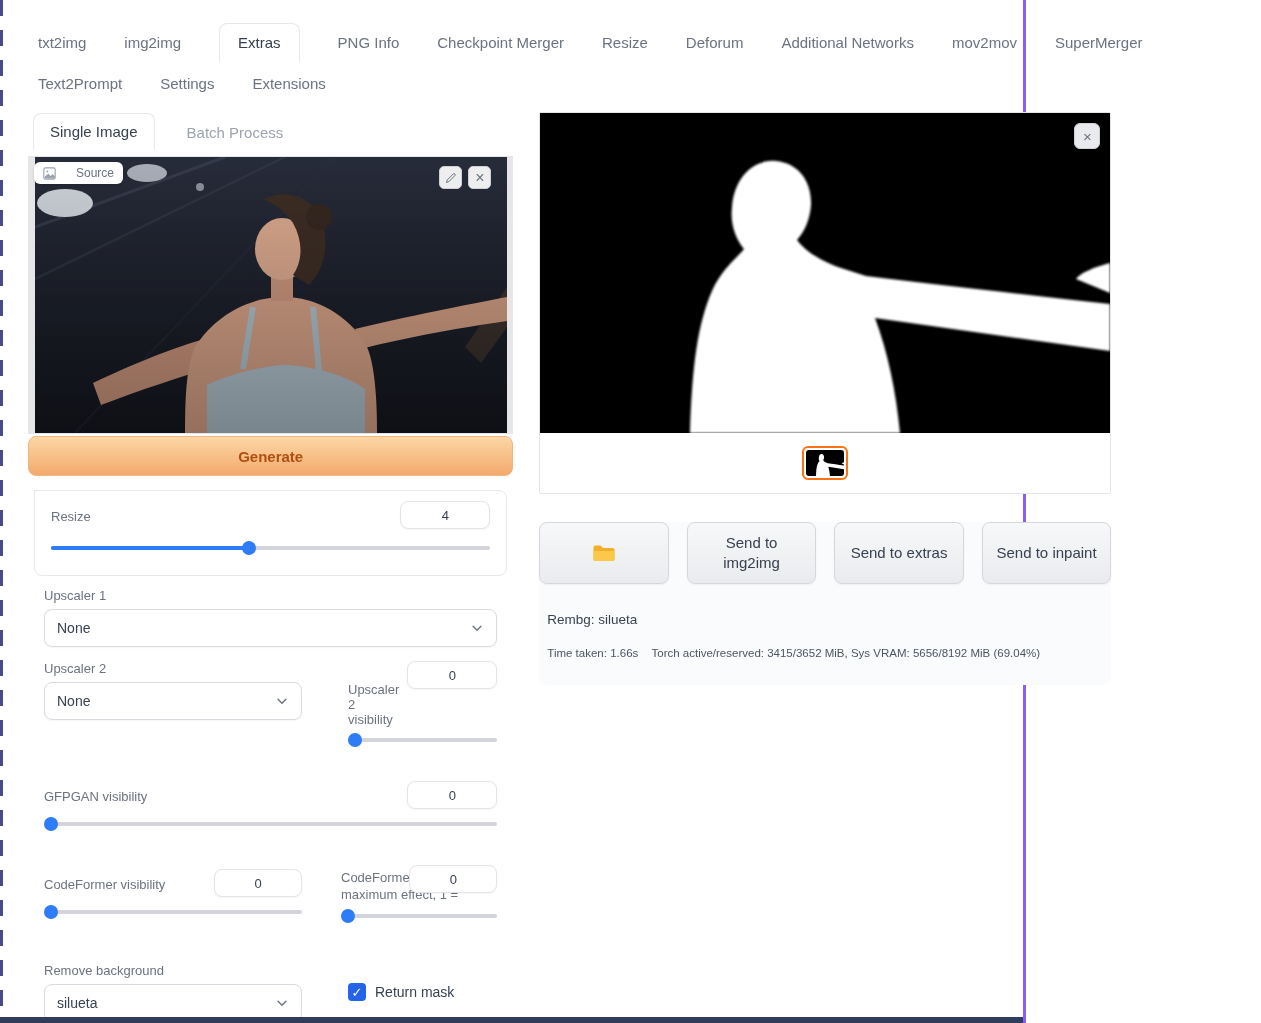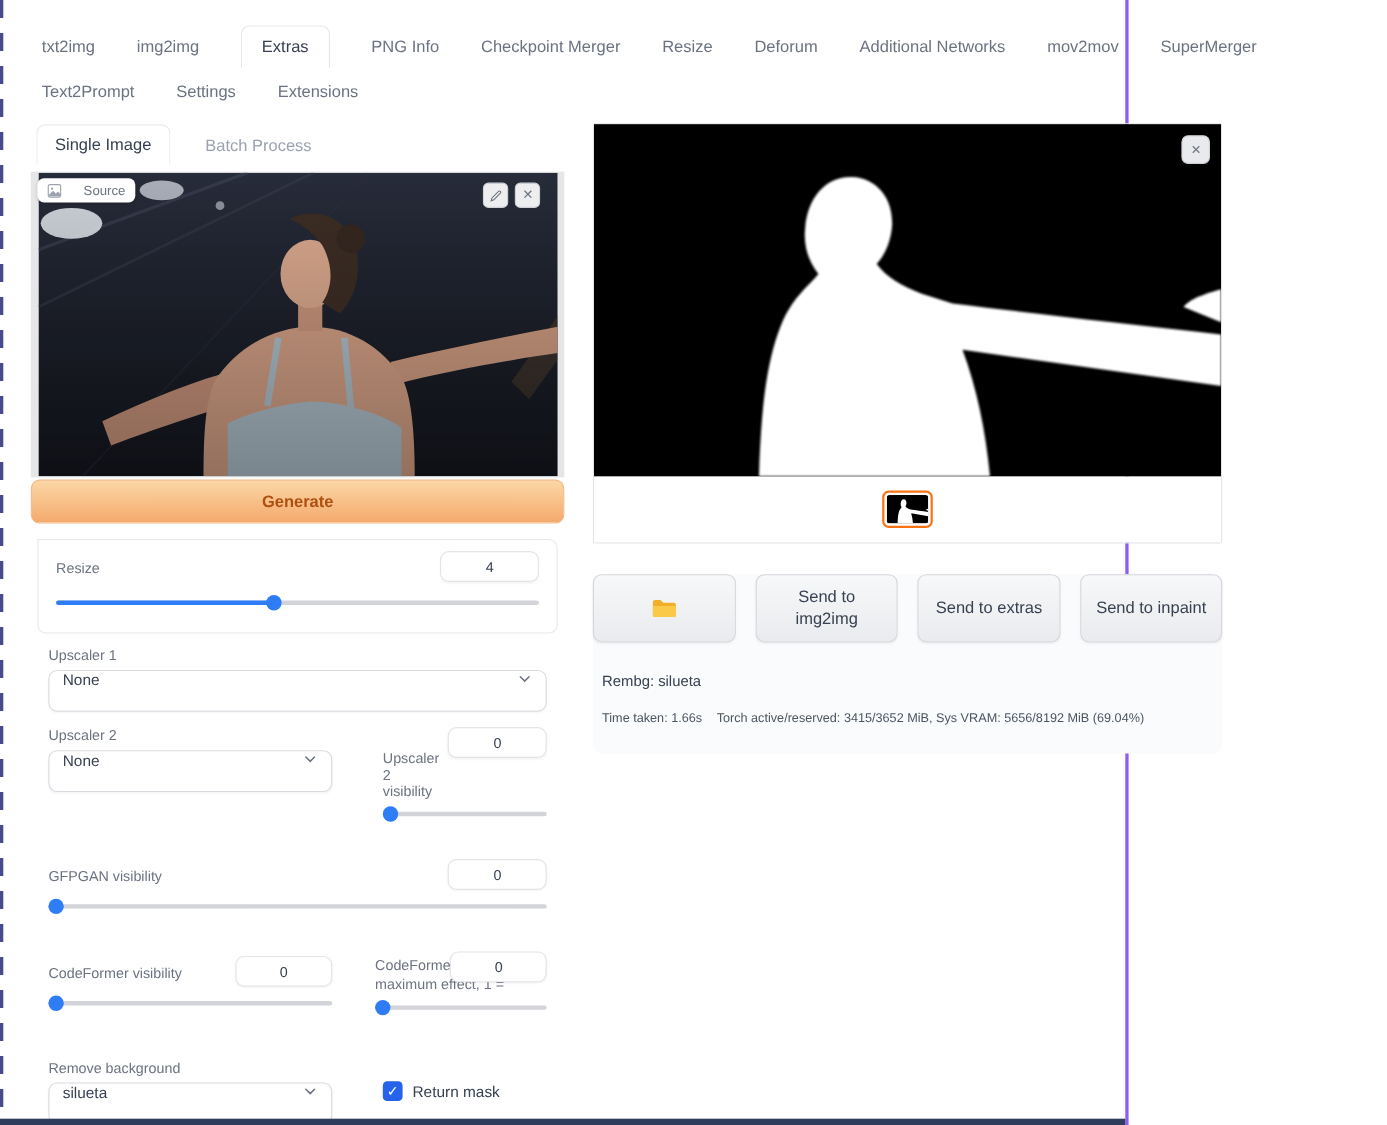--- a/index.html
+++ b/index.html
@@ -62,21 +62,21 @@
   .num.sm { width:88px; }
 
   
   .slider { position:relative; height:14px; margin-top:12px; cursor:pointer; }
   .slider .track { position:absolute; left:0; right:0; top:5px; height:4px; background:#d2d4d9; border-radius:3px; }
   .slider .fill { position:absolute; left:0; top:5px; height:4px; background:#2e7cf6; border-radius:3px; }
   .slider .handle { position:absolute; top:0; width:14px; height:14px; border-radius:50%; background:#2e7cf6; }
 
   
   .controls { padding:0 16px; }
-  .dropdown { display:flex; align-items:flex-start; justify-content:space-between; height:38px; padding:0 12px;
+  .dropdown { display:flex; align-items:center; justify-content:space-between; height:38px; padding:0 12px;
     border:1px solid #dadbe0; border-radius:8px; background:#fff; font-size:14px; color:#374151;
     box-shadow:0 1px 2px rgba(0,0,0,.04); cursor:pointer; }
   .sec { margin-top:14px; }
   .sec-label { font-size:13px; color:#6b7280; margin-bottom:6px; }
 
   .two-col { display:flex; gap:46px; }
   .tc-left { width:258px; }
   .tc-right { flex:1; position:relative; }
 
   .label-input-row { display:flex; align-items:flex-start; justify-content:space-between; gap:8px; }

